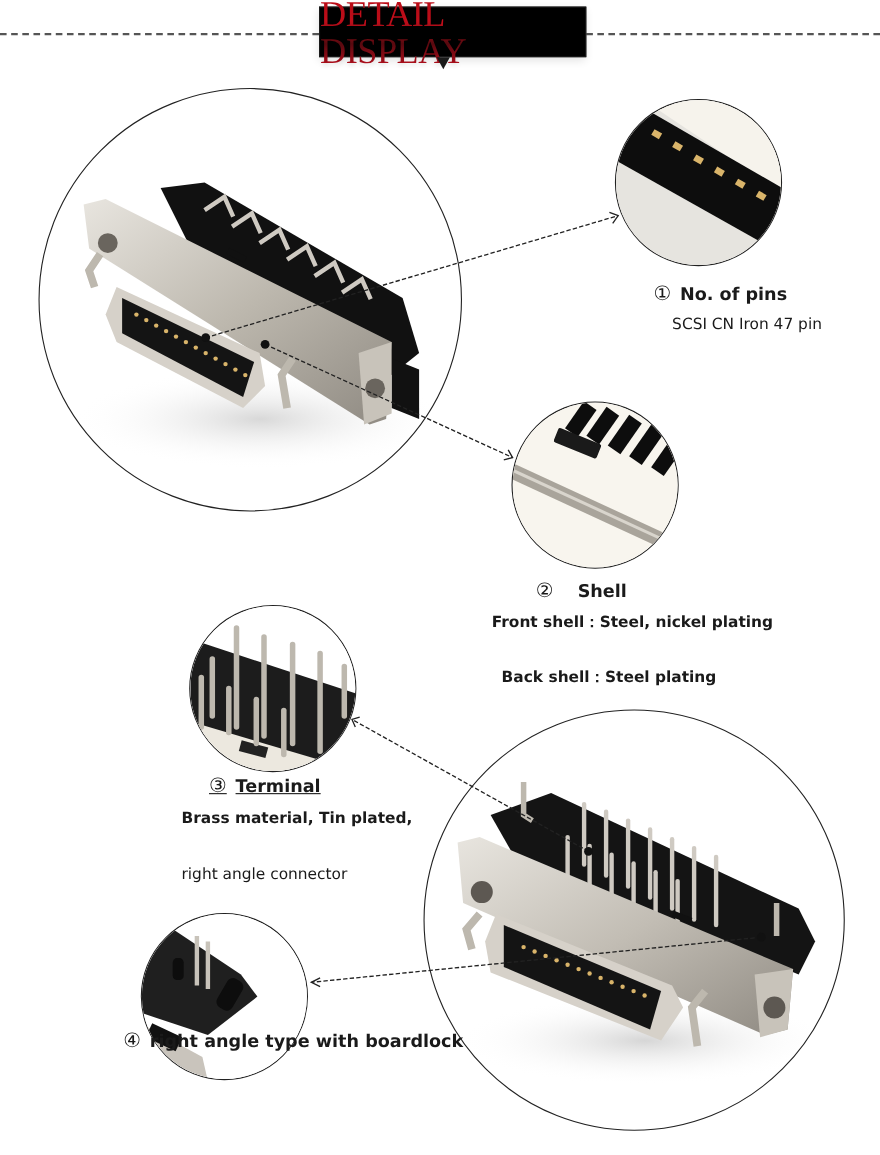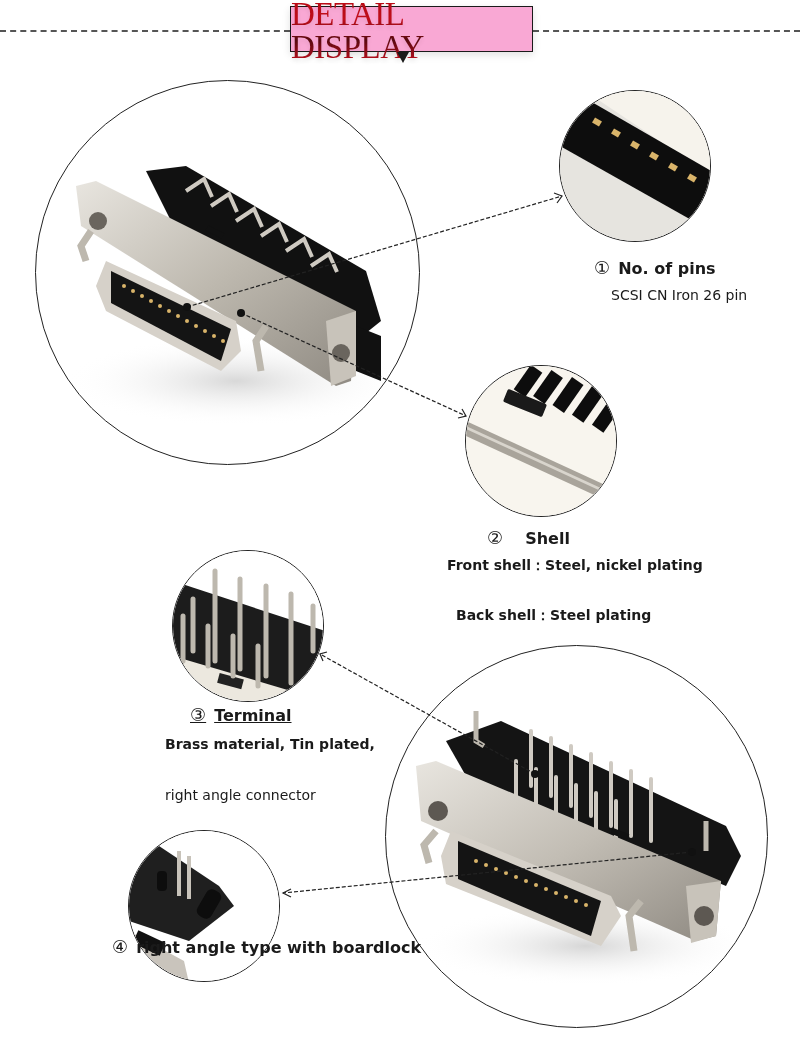--- a/index.html
+++ b/index.html
@@ -4,21 +4,21 @@
 <style>
   html, body { margin: 0; padding: 0; background: #ffffff; }
   body { width: 800px; height: 1050px; position: relative; overflow: hidden;
          font-family: "DejaVu Sans", sans-serif; color: #1a1a1a; }
 
   
   .hdr-line { position: absolute; top: 30px; height: 0; border-top: 2px dashed #555; }
   .hdr-line.left { left: 0; width: 290px; }
   .hdr-line.right { left: 533px; width: 267px; }
   .title-box { position: absolute; left: 290px; top: 6px; width: 241px; height: 44px;
-               border: 1.5px solid #1a1a1a; background: #f9a8d4;
+               border: 1.5px solid #1a1a1a; background: #000000;
                box-shadow: 0 3px 8px rgba(0,0,0,0.12);
                display: flex; align-items: center; justify-content: center; }
   .title-text { font-family: "Liberation Serif", "DejaVu Serif", serif; font-size: 33px;
                 letter-spacing: -0.5px; line-height: 1; padding-top: 3px;
                 background: linear-gradient(180deg, #b50a14 0%, #c80f1c 35%, #5a0a10 65%, #d01020 100%);
                 -webkit-background-clip: text; background-clip: text; color: transparent;
                 text-shadow: 0 3px 4px rgba(0,0,0,0.08); }
   .title-pointer { position: absolute; left: 397px; top: 52px; width: 0; height: 0;
                    border-left: 6px solid transparent; border-right: 6px solid transparent;
                    border-top: 11px solid #1a1a1a; }
@@ -250,21 +250,21 @@
     <polyline points="554,193 562,196 557,203"></polyline>
     <polyline points="458,418 466,416 462,409"></polyline>
     <polyline points="327,652 320,654 323,661"></polyline>
     <polyline points="291,889 283,893 291,897"></polyline>
   </g>
 </svg>
 
 <div class="lbl-title" style="left:594px; top:257px;">
   <span class="lbl-num">①</span><span>No. of pins</span>
 </div>
-<div class="lbl-line" style="left:611px; top:287px;">SCSI CN Iron 26 pin</div>
+<div class="lbl-line" style="left:611px; top:287px;">SCSI CN Iron 47 pin</div>
 
 <div class="lbl-title" style="left:487px; top:527px;text-align:center;">
   <span class="lbl-num" style="margin-right:22px;">②</span><span>Shell</span>
 </div>
 <div class="lbl-line bold" style="left:447px; top:557px;">Front shell：Steel, nickel plating</div>
 <div class="lbl-line bold" style="left:456px; top:607px;">Back shell：Steel plating</div>
 
 <div class="lbl-title" style="left:190px; top:704px;text-decoration:underline;">
   <span class="lbl-num">③</span><span>Terminal</span>
 </div>

